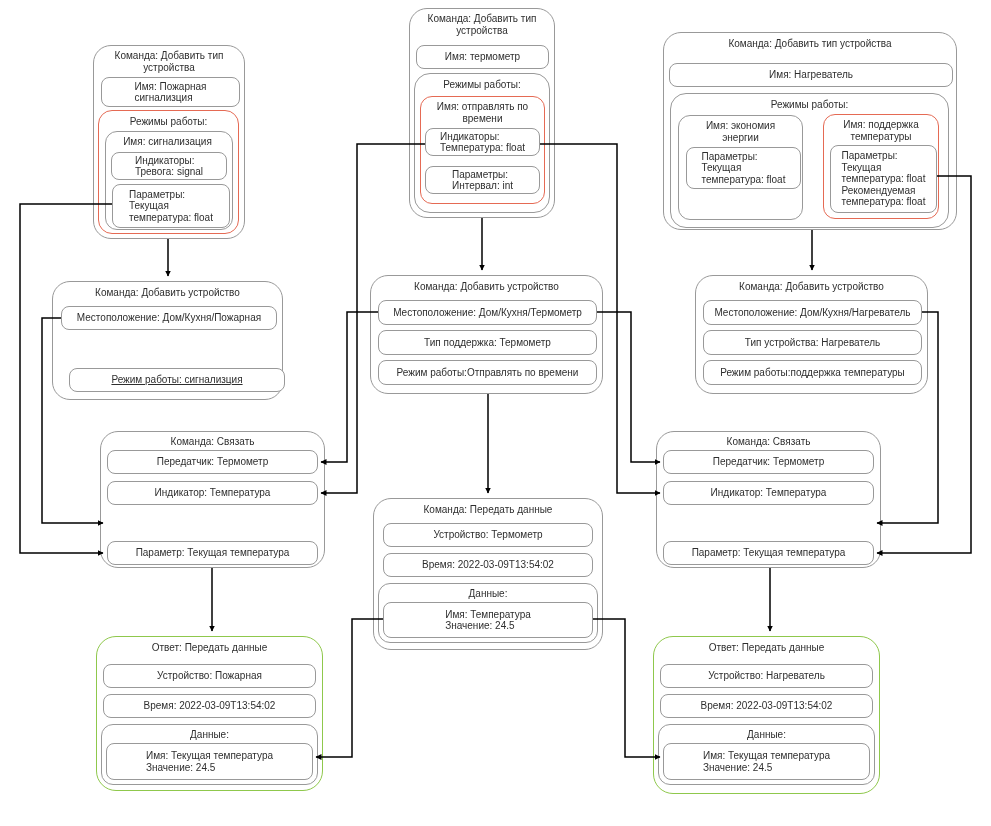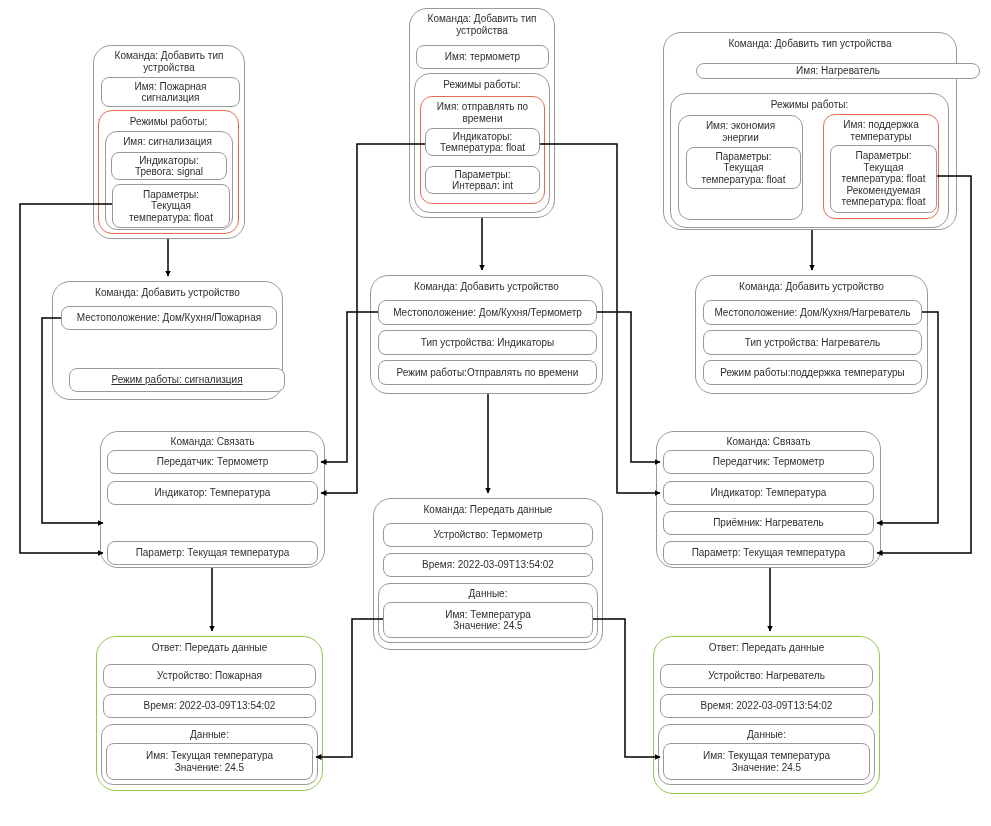--- a/index.html
+++ b/index.html
@@ -10,21 +10,21 @@
     --c-text:#2e2e2e;
   }
   html,body{margin:0;padding:0;background:#fff;}
   #canvas{
     position:relative;width:991px;height:826px;background:#ffffff;overflow:hidden;
     font-family:"Liberation Sans","DejaVu Sans",sans-serif;
     font-size:10px;line-height:11.5px;color:var(--c-text);
   }
   .box{
     position:absolute;background:#fff;border:1px solid var(--c-gray);border-radius:8px;
-    display:flex;align-items:center;justify-content:center;text-align:center;
+    display:flex;align-items:center;justify-content:center;
     white-space:pre-line;padding:0 2px;box-sizing:border-box;
   }
   .container{
     position:absolute;border:1px solid var(--c-gray);border-radius:16px;box-sizing:border-box;
     background:transparent;
   }
   .label{position:absolute;text-align:center;white-space:pre-line;}
   .red{border-color:var(--c-red);}
   .green{border-color:var(--c-green);border-width:1.5px;border-radius:20px;}
   .r18{border-radius:18px;} .r14{border-radius:14px;} .r12{border-radius:12px;}
@@ -61,21 +61,21 @@
   <div class="container red r12" style="left:420px;top:96px;width:125px;height:108px;"></div>
   <div class="label" style="left:420px;top:101px;width:125px;">Имя: отправлять по
 времени</div>
   <div class="box" style="left:425px;top:128px;width:115px;height:28px;">Индикаторы:
 Температура: float</div>
   <div class="box" style="left:425px;top:166px;width:115px;height:28px;">Параметры:
 Интервал: int</div>
 
   <div class="container r18" style="left:663px;top:32px;width:294px;height:198px;"></div>
   <div class="label" style="left:663px;top:38px;width:294px;">Команда: Добавить тип устройства</div>
-  <div class="box" style="left:696px;top:63px;width:284px;height:16px;">Имя: Нагреватель</div>
+  <div class="box" style="left:669px;top:63px;width:284px;height:24px;">Имя: Нагреватель</div>
   <div class="container" style="left:670px;top:93px;width:279px;height:135px;"></div>
   <div class="label" style="left:670px;top:99px;width:279px;">Режимы работы:</div>
   <div class="container r12" style="left:678px;top:115px;width:125px;height:105px;"></div>
   <div class="label" style="left:678px;top:120px;width:125px;">Имя: экономия
 энергии</div>
   <div class="box" style="left:686px;top:147px;width:115px;height:42px;">Параметры:
 Текущая
 температура: float</div>
   <div class="container red r12" style="left:823px;top:114px;width:116px;height:105px;"></div>
   <div class="label" style="left:823px;top:119px;width:116px;">Имя: поддержка
@@ -87,40 +87,39 @@
 температура: float</div>
 
   <div class="container r18" style="left:52px;top:281px;width:231px;height:119px;"></div>
   <div class="label" style="left:52px;top:287px;width:231px;">Команда: Добавить устройство</div>
   <div class="box" style="left:61px;top:306px;width:216px;height:24px;">Местоположение: Дом/Кухня/Пожарная</div>
   <div class="box" style="left:69px;top:368px;width:216px;height:24px;text-decoration:underline;">Режим работы: сигнализция</div>
 
   <div class="container r18" style="left:370px;top:275px;width:233px;height:119px;"></div>
   <div class="label" style="left:370px;top:281px;width:233px;">Команда: Добавить устройство</div>
   <div class="box" style="left:378px;top:300px;width:219px;height:25px;">Местоположение: Дом/Кухня/Термометр</div>
-  <div class="box" style="left:378px;top:330px;width:219px;height:25px;">Тип устройства: Индикаторы</div>
+  <div class="box" style="left:378px;top:330px;width:219px;height:25px;">Тип поддержка: Термометр</div>
   <div class="box" style="left:378px;top:360px;width:219px;height:25px;">Режим работы:Отправлять по времени</div>
 
   <div class="container r18" style="left:695px;top:275px;width:233px;height:119px;"></div>
   <div class="label" style="left:695px;top:281px;width:233px;">Команда: Добавить устройство</div>
   <div class="box" style="left:703px;top:300px;width:219px;height:25px;">Местоположение: Дом/Кухня/Нагреватель</div>
   <div class="box" style="left:703px;top:330px;width:219px;height:25px;">Тип устройства: Нагреватель</div>
   <div class="box" style="left:703px;top:360px;width:219px;height:25px;">Режим работы:поддержка температуры</div>
 
   <div class="container r18" style="left:100px;top:431px;width:225px;height:137px;"></div>
   <div class="label" style="left:100px;top:436px;width:225px;">Команда: Связать</div>
   <div class="box" style="left:107px;top:450px;width:211px;height:24px;">Передатчик: Термометр</div>
   <div class="box" style="left:107px;top:481px;width:211px;height:24px;">Индикатор: Температура</div>
   <div class="box" style="left:107px;top:541px;width:211px;height:24px;">Параметр: Текущая температура</div>
 
   <div class="container r18" style="left:656px;top:431px;width:225px;height:137px;"></div>
   <div class="label" style="left:656px;top:436px;width:225px;">Команда: Связать</div>
   <div class="box" style="left:663px;top:450px;width:211px;height:24px;">Передатчик: Термометр</div>
   <div class="box" style="left:663px;top:481px;width:211px;height:24px;">Индикатор: Температура</div>
-  <div class="box" style="left:663px;top:511px;width:211px;height:24px;">Приёмник: Нагреватель</div>
   <div class="box" style="left:663px;top:541px;width:211px;height:24px;">Параметр: Текущая температура</div>
 
   <div class="container r18" style="left:373px;top:498px;width:230px;height:152px;"></div>
   <div class="label" style="left:373px;top:504px;width:230px;">Команда: Передать данные</div>
   <div class="box" style="left:383px;top:523px;width:210px;height:24px;">Устройство: Термометр</div>
   <div class="box" style="left:383px;top:553px;width:210px;height:24px;">Время: 2022-03-09T13:54:02</div>
   <div class="container r12" style="left:378px;top:583px;width:220px;height:60px;"></div>
   <div class="label" style="left:378px;top:588px;width:220px;">Данные:</div>
   <div class="box" style="left:383px;top:602px;width:210px;height:36px;">Имя: Температура
 Значение: 24.5</div>

